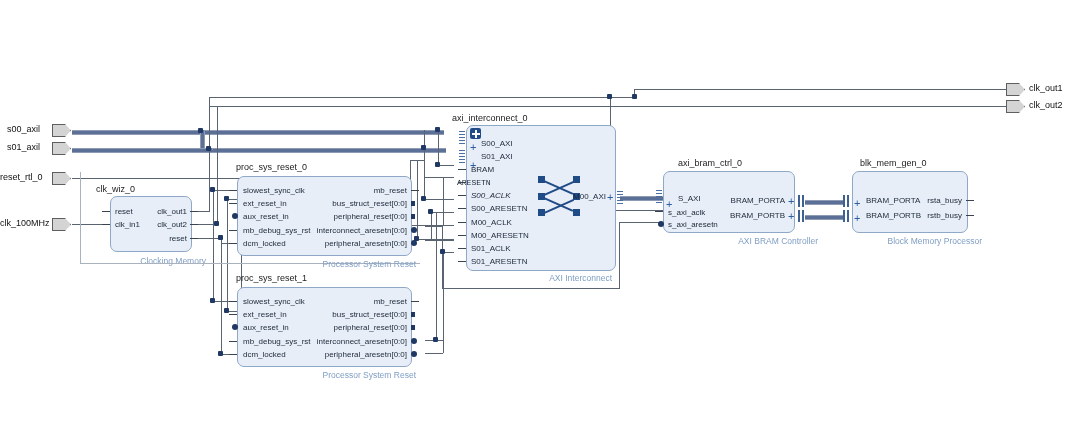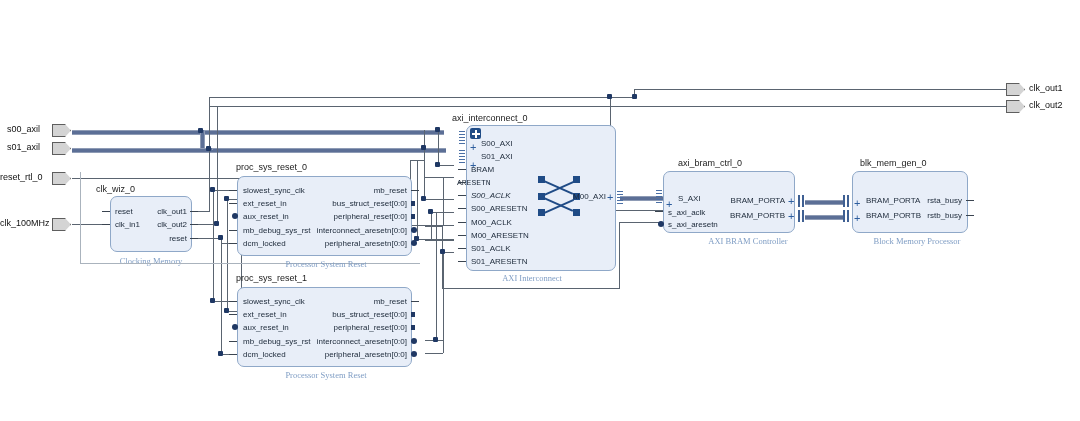--- a/index.html
+++ b/index.html
@@ -16,21 +16,21 @@
   .busv{width:3px;border-left:1px solid #8e9bb5;border-right:1px solid #8e9bb5;
         box-sizing:content-box;background:#5c6f96;}
   .junc{position:absolute;width:5px;height:5px;background:#1f3864;border-radius:1px;}
 
   
   .block{position:absolute;background:#e8eef8;border:1px solid #8fa8c8;
          border-radius:7px;box-sizing:border-box;}
   .blocktitle{position:absolute;font-size:9px;color:#222;white-space:nowrap;
               text-align:left;}
   .blocksub{position:absolute;font-size:8.5px;color:#7f9dc4;white-space:nowrap;
-            text-align:center;font-family:Liberation Serif, serif;}
+            text-align:right;}
   .pinL{position:absolute;font-size:8px;color:#1b2838;white-space:nowrap;
         text-align:left;line-height:9px;}
   .pinR{position:absolute;font-size:8px;color:#1b2838;white-space:nowrap;
         text-align:right;line-height:9px;}
   .plus{position:absolute;font-size:11px;color:#2d5d9e;line-height:9px;}
 
   
   .stub{position:absolute;height:1px;background:#3a4450;width:8px;}
   .stubsq{position:absolute;width:4px;height:5px;background:#1f3864;}
   .stubdot{position:absolute;width:6px;height:6px;background:#1f3864;border-radius:50%;}

